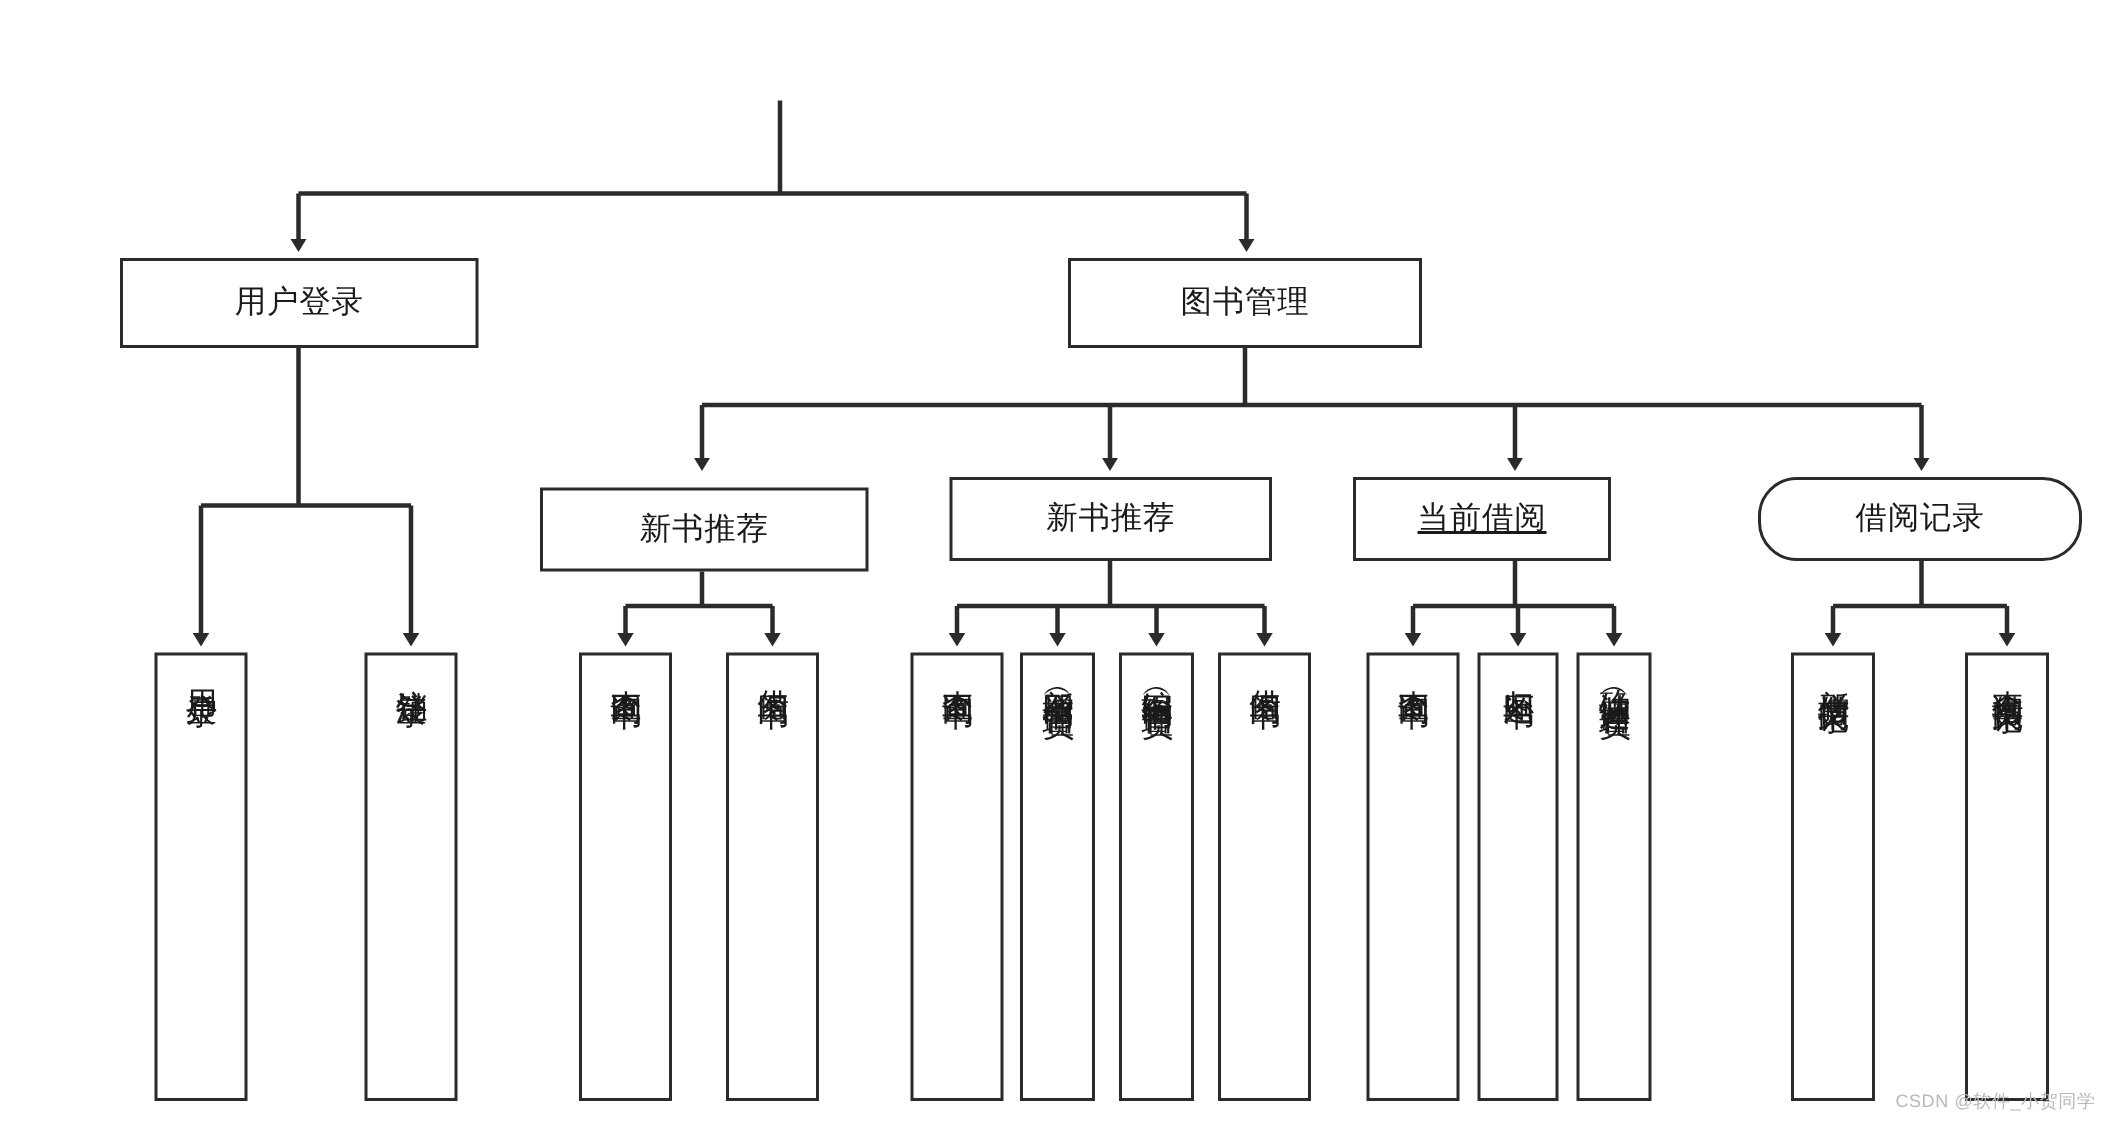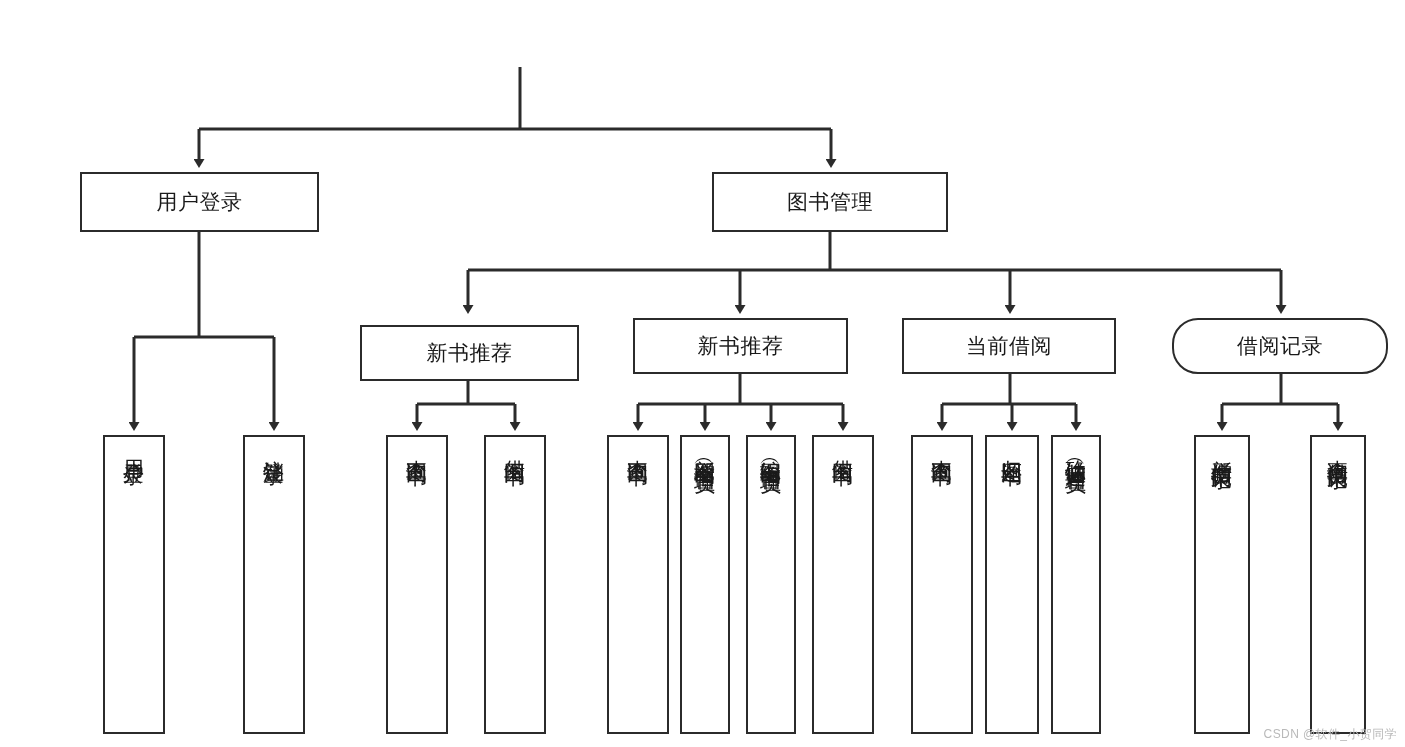--- a/index.html
+++ b/index.html
@@ -157,21 +157,21 @@
   </div>
 
   <div class="node horiz" style="left:360px; top:325px; width:219px; height:56px;">
     <span class="node-label">新书推荐</span>
   </div>
 
   <div class="node horiz" style="left:633px; top:318px; width:215px; height:56px;">
     <span class="node-label">新书推荐</span>
   </div>
 
-  <div class="node horiz" style="left:902px; top:318px; width:214px; height:56px;">
+  <div class="node horiz" style="left:902px; top:318px; width:172px; height:56px;text-decoration:underline;">
     <span class="node-label">当前借阅</span>
   </div>
 
   <div class="node horiz" style="left:1172px; top:318px; width:216px; height:56px;border-radius:26px;">
     <span class="node-label">借阅记录</span>
   </div>
 
   <div class="node vert" style="left:103px; top:435px; width:62px; height:299px;">
     <span class="node-label">用户登录</span>
   </div>

